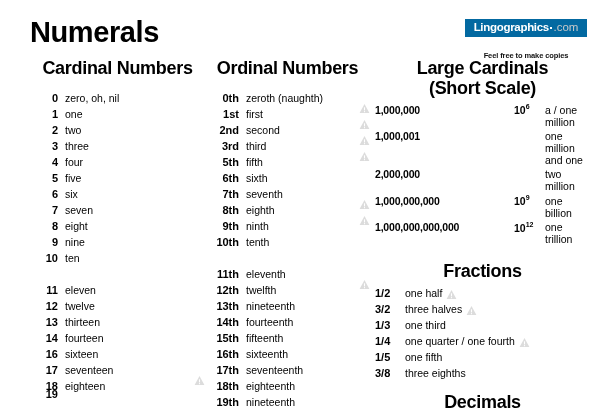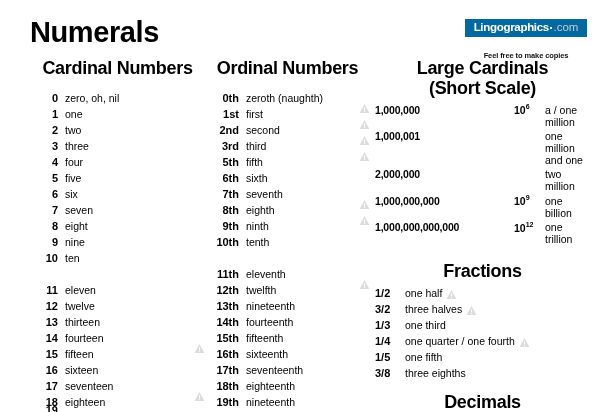--- a/index.html
+++ b/index.html
@@ -246,31 +246,20 @@
         <span class="num">12</span>
         <span class="word">twelve</span>
       </div>
       <div class="num-row">
         <span class="num">13</span>
         <span class="word">thirteen</span>
       </div>
       <div class="num-row">
         <span class="num">14</span>
         <span class="word">fourteen</span>
-      </div>
-      <div class="num-row">
-        <span class="num">15</span>
-        <span class="word">fifteen</span>
-        <span class="warn">
-          <svg width="11" height="11" viewBox="0 0 11 11">
-            <path d="M5.5 0.9 L10.4 10.1 L0.6 10.1 Z" fill="#dcdcdc"></path>
-            <rect x="4.95" y="4.3" width="1.1" height="3.1" fill="#ffffff"></rect>
-            <rect x="4.95" y="8.1" width="1.1" height="1.1" fill="#ffffff"></rect>
-          </svg>
-        </span>
       </div>
       <div class="num-row">
         <span class="num">16</span>
         <span class="word">sixteen</span>
       </div>
       <div class="num-row">
         <span class="num">17</span>
         <span class="word">seventeen</span>
       </div>
       <div class="num-row">

